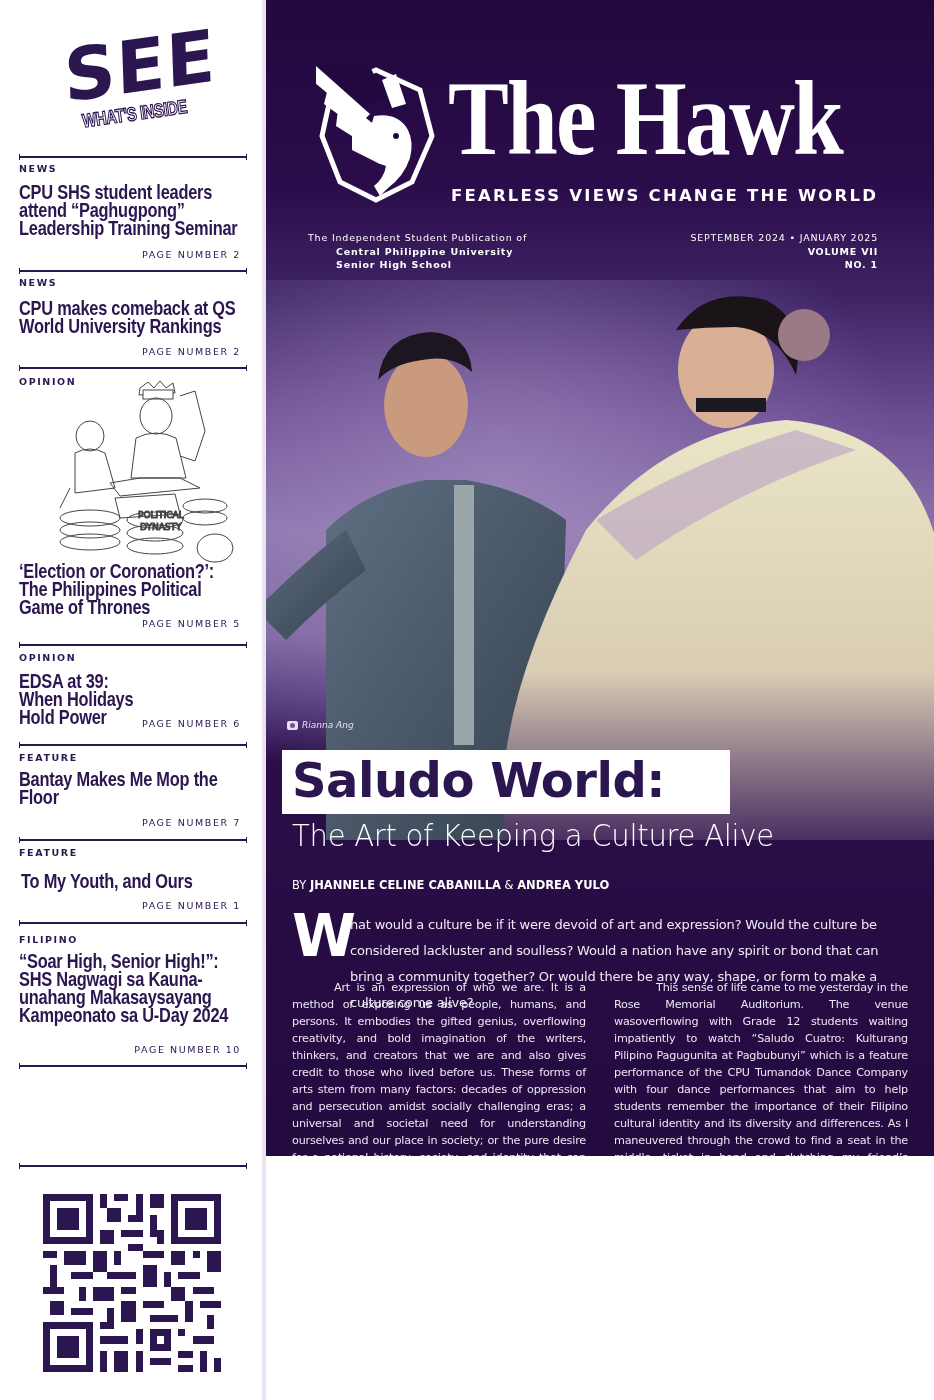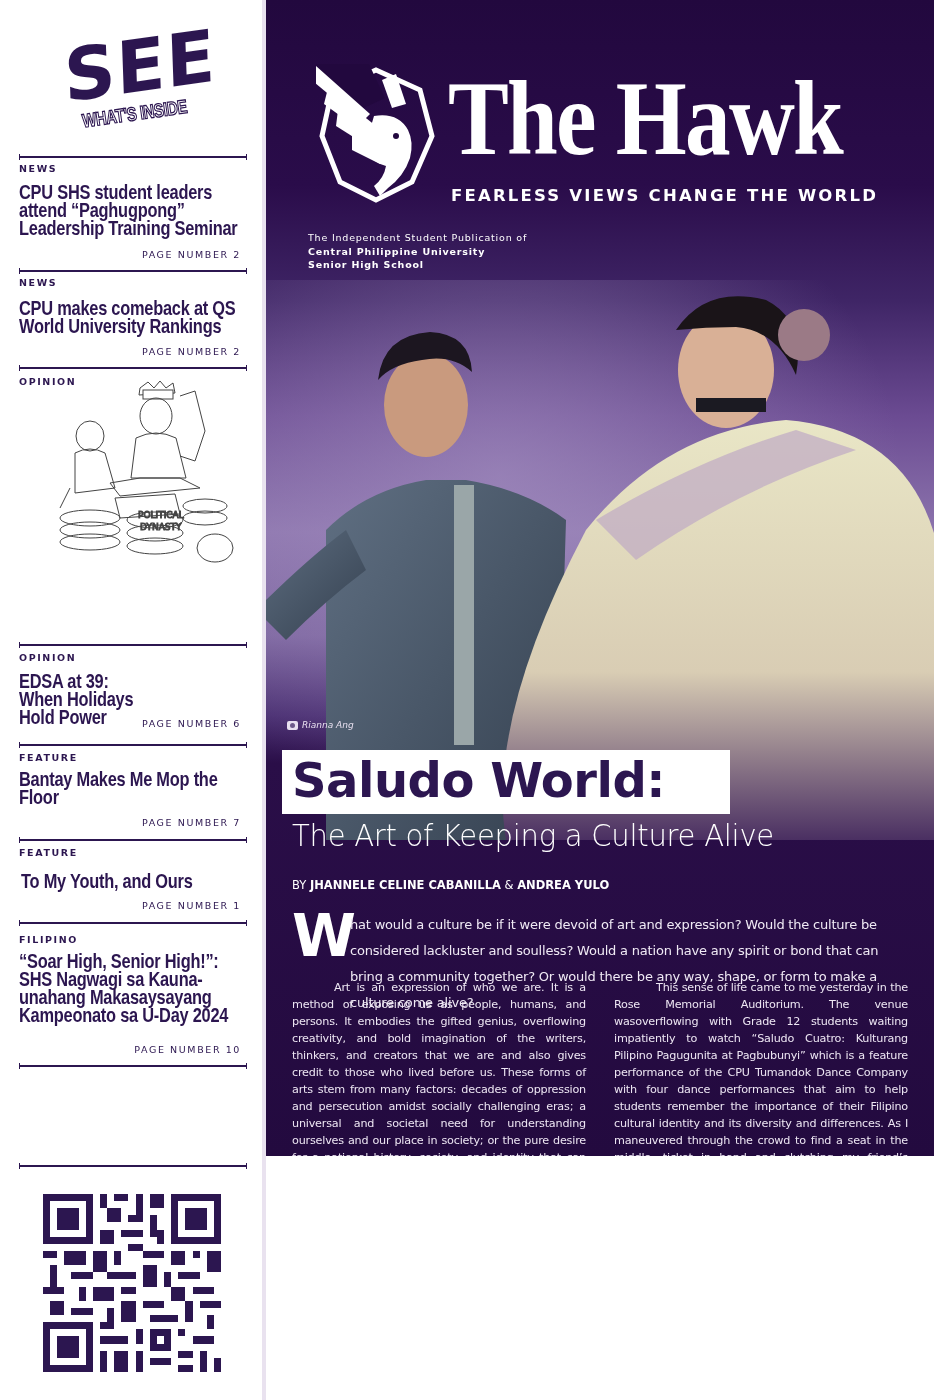--- a/index.html
+++ b/index.html
@@ -27,21 +27,21 @@
   
   .panel { position: absolute; left: 266px; top: 0; width: 668px; height: 1156px;
     background: linear-gradient(180deg, #22083e 0%, #2a0c4a 16%, #3f2566 26%, #6b4b92 36%, #8c74ad 46%, #7d66a0 55%, #4a2f72 62%, #2a0e48 66%, #230a3f 100%); overflow: hidden; }
   .panel-edge { position: absolute; left: 262px; top: 0; width: 4px; height: 1400px; background: #e9e2ef; }
 
   .logo { position: absolute; left: 50px; top: 64px; width: 120px; height: 142px; }
   .masthead { position: absolute; left: 182px; top: 64px; font-family: "Liberation Serif", serif; font-weight: 700; font-size: 106px; line-height: 110px; color: #ffffff; letter-spacing: -2px; transform: scaleX(0.86); transform-origin: left; white-space: nowrap; }
   .tagline { position: absolute; left: 185px; top: 186px; font-family: "DejaVu Sans", sans-serif; font-weight: 700; font-size: 16.5px; letter-spacing: 2.2px; color: #ffffff; white-space: nowrap; }
 
   .pub-left { position: absolute; left: 42px; top: 231px; font-family: "DejaVu Sans", sans-serif; font-size: 9.5px; line-height: 13.5px; color: #ffffff; letter-spacing: 0.8px; }
-  .pub-left .b { font-weight: 700; }
+  .pub-left .b { font-weight: 700; margin-left: 28px; }
   .pub-right { position: absolute; right: 56px; top: 231px; font-family: "DejaVu Sans", sans-serif; font-size: 9.5px; line-height: 13.5px; color: #ffffff; letter-spacing: 0.8px; text-align: right; }
   .pub-right .b { font-weight: 700; }
 
   .photo { position: absolute; left: 0; top: 280px; width: 668px; height: 560px; }
   .photo-credit { position: absolute; left: 21px; top: 720px; font-family: "DejaVu Sans", sans-serif; font-style: italic; font-size: 9px; color: #e8e0f0; display: flex; align-items: center; gap: 4px; }
   .camera { width: 11px; height: 9px; background: #e8e0f0; border-radius: 2px; position: relative; }
   .camera::after { content:""; position:absolute; left:3px; top:2px; width:5px; height:5px; border-radius:50%; background:#6d5a8a; }
 
   .headline-box { position: absolute; left: 16px; top: 750px; width: 448px; height: 64px; background: #ffffff; }
   .headline { position: absolute; left: 26px; top: 748px; font-family: "DejaVu Sans", sans-serif; font-weight: 700; font-size: 48px; line-height: 64px; color: #2c1650; letter-spacing: -0.5px; white-space: nowrap; }
@@ -108,20 +108,24 @@
       <ellipse cx="125" cy="155" rx="28" ry="8"></ellipse>
       <ellipse cx="125" cy="168" rx="28" ry="8"></ellipse>
       <ellipse cx="175" cy="128" rx="22" ry="7"></ellipse>
       <ellipse cx="175" cy="140" rx="22" ry="7"></ellipse>
       <ellipse cx="185" cy="170" rx="18" ry="14"></ellipse>
       <path d="M85 120 l60 -4 l5 20 l-60 4 z"></path>
       <text x="108" y="140" font-size="9" fill="#333" font-family="DejaVu Sans, sans-serif">POLITICAL</text>
       <text x="110" y="152" font-size="9" fill="#333" font-family="DejaVu Sans, sans-serif">DYNASTY</text>
     </g>
   </svg>
+  <div class="toc" style="top:562px">
+    <div class="toc-title">‘Election or Coronation?’: The Philippines Political Game of Thrones</div>
+    <div class="toc-page" style="top:56px">PAGE NUMBER 5</div>
+  </div>
 
   <div class="toc-rule" style="top:644px"></div>
   <div class="toc" style="top:652px">
     <div class="toc-cat">OPINION</div>
     <div class="toc-title" style="margin-top:9px; width:150px">EDSA at 39: When Holidays Hold Power</div>
     <div class="toc-page" style="top:66px">PAGE NUMBER 6</div>
   </div>
 
   <div class="toc-rule" style="top:744px"></div>
   <div class="toc" style="top:752px">
@@ -187,20 +191,25 @@
     <circle cx="80" cy="72" r="3" fill="#22083e"></circle>
   </svg>
 
   <div class="masthead">The Hawk</div>
   <div class="tagline">FEARLESS VIEWS CHANGE THE WORLD</div>
 
   <div class="pub-left">
     <div>The Independent Student Publication of</div>
     <div class="b">Central Philippine University</div>
     <div class="b">Senior High School</div>
+  </div>
+  <div class="pub-right">
+    <div>SEPTEMBER 2024 • JANUARY 2025</div>
+    <div class="b">VOLUME VII</div>
+    <div class="b">NO. 1</div>
   </div>
 
   <svg class="photo" viewBox="0 0 668 560">
     <defs>
       <radialGradient id="glow" cx="0.35" cy="0.35" r="0.6">
         <stop offset="0" stop-color="#a895c4" stop-opacity="0.6"></stop>
         <stop offset="1" stop-color="#a895c4" stop-opacity="0"></stop>
       </radialGradient>
       <linearGradient id="dress" x1="0" y1="0" x2="0" y2="1">
         <stop offset="0" stop-color="#e9e6c6"></stop>

